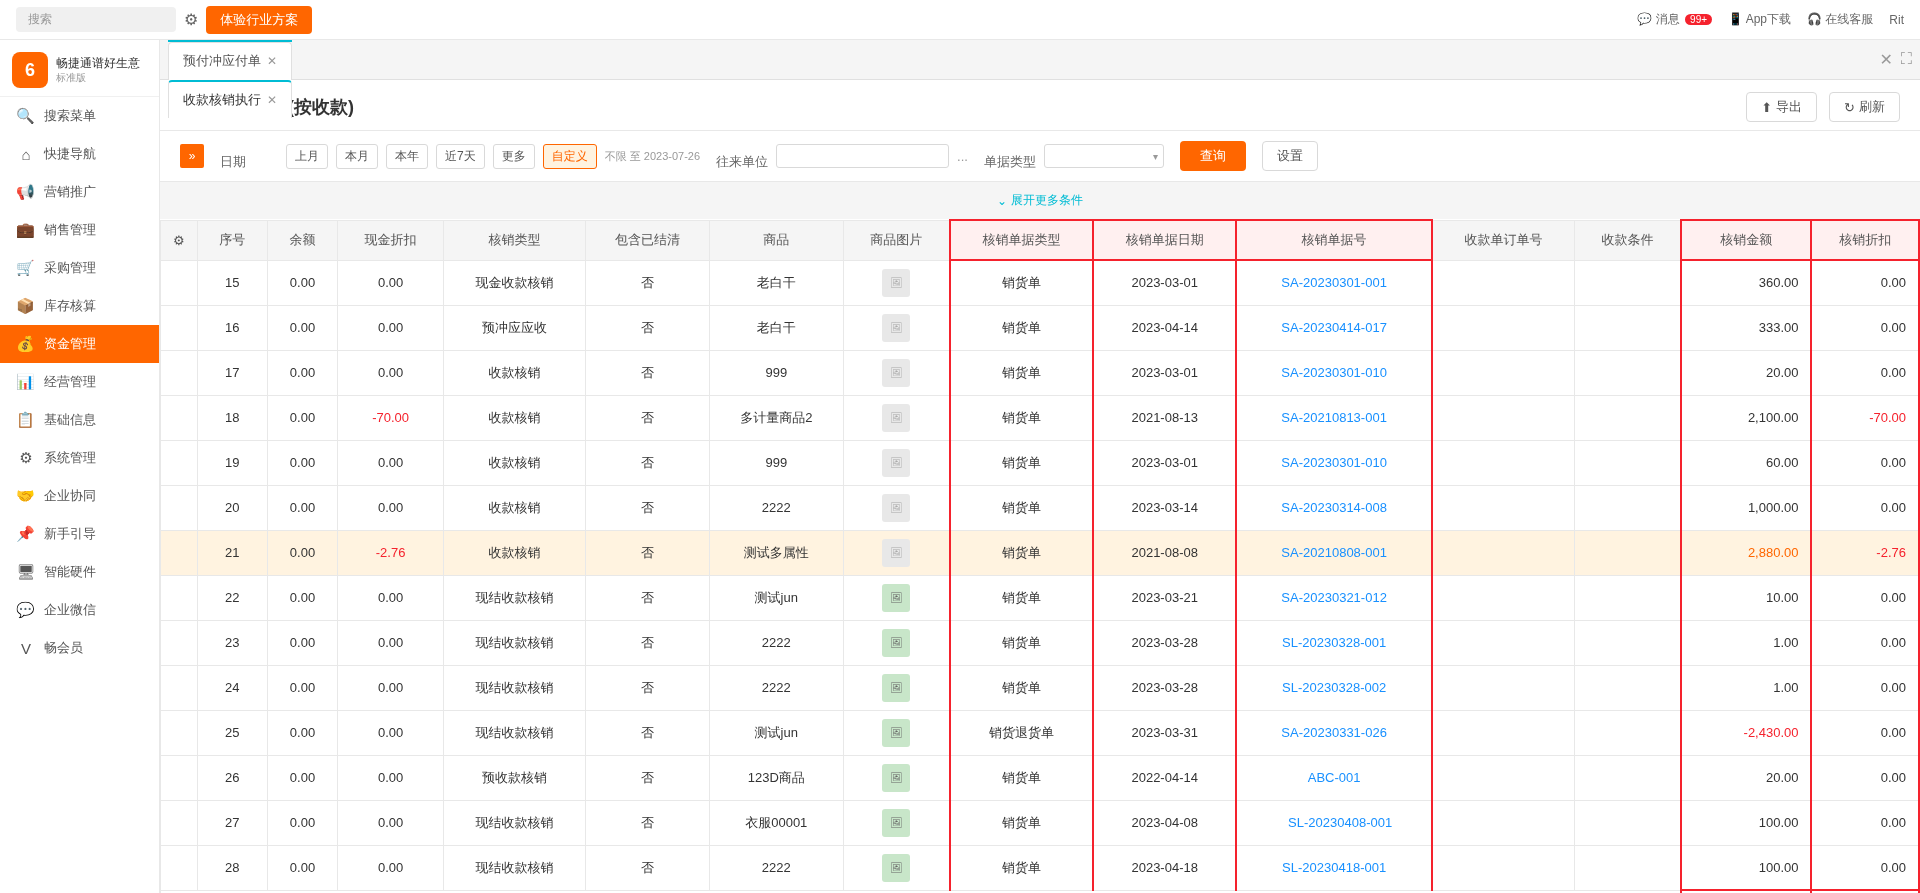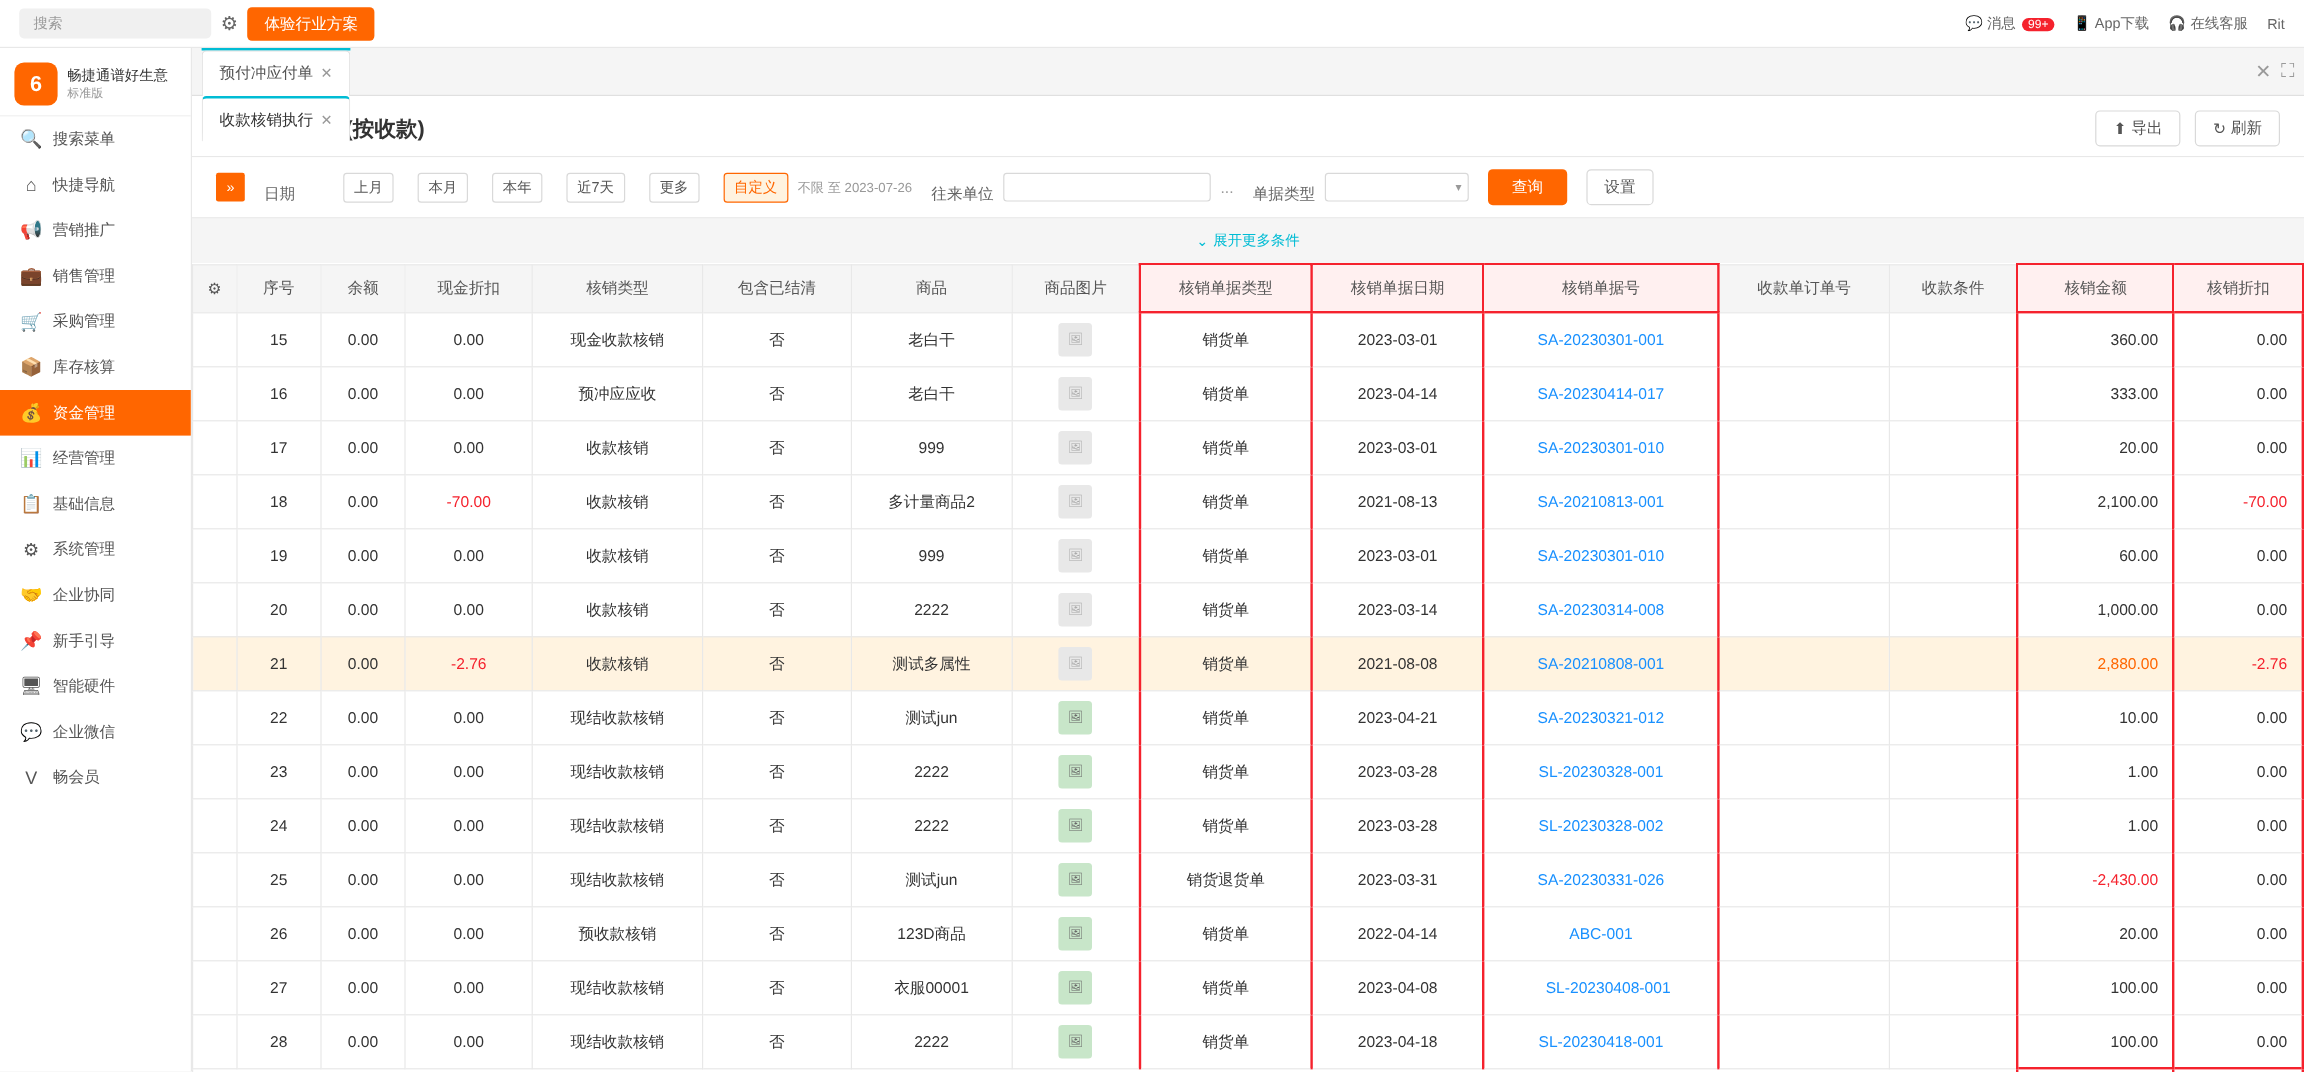--- a/index.html
+++ b/index.html
@@ -87,21 +87,21 @@
       padding: 10px 20px;
       border-bottom: 1px solid #e8e8e8;
       display: flex;
       align-items: center;
       gap: 16px;
       flex-wrap: wrap;
     }
     .filter-expand-btn { background: #ff6600; color: #fff; border: none; border-radius: 2px; width: 24px; height: 24px; display: flex; align-items: center; justify-content: center; cursor: pointer; font-size: 12px; }
     .filter-item { display: flex; align-items: center; gap: 8px; font-size: 13px; color: #555; }
     .filter-label { color: #666; white-space: nowrap; margin-top: 12px; }
-    .filter-date-group { display: flex; align-items: center; gap: 20px; padding-left: 32px; }
+    .filter-date-group { display: flex; align-items: center; gap: 8px; padding-left: 32px; }
     .filter-date-btn { padding: 3px 8px; border: 1px solid #d9d9d9; border-radius: 3px; cursor: pointer; font-size: 12px; color: #555; background: #fff; }
     .filter-date-btn.custom { background: #fff3e0; border-color: #ff6600; color: #ff6600; }
     .filter-input { border: 1px solid #d9d9d9; border-radius: 3px; padding: 4px 8px; font-size: 12px; min-width: 140px; outline: none; }
     .filter-select { border: 1px solid #d9d9d9; border-radius: 3px; padding: 4px 24px 4px 8px; font-size: 12px; min-width: 120px; background: #fff; appearance: none; outline: none; position: relative; }
     .filter-select-wrap { position: relative; display: inline-block; }
     .filter-select-wrap::after { content: "▾"; position: absolute; right: 6px; top: 50%; transform: translateY(-50%); color: #999; pointer-events: none; font-size: 10px; }
     .btn-query { background: #ff6600; color: #fff; border: none; border-radius: 4px; padding: 6px 20px; font-size: 13px; cursor: pointer; }
     .btn-setting { background: #fff; border: 1px solid #d9d9d9; border-radius: 4px; padding: 5px 14px; cursor: pointer; font-size: 13px; color: #555; }
     .filter-date-hint { font-size: 11px; color: #999; }
     .expand-more { color: #00bcd4; font-size: 12px; cursor: pointer; display: flex; align-items: center; gap: 4px; background: none; border: none; padding: 4px 0; }
@@ -457,21 +457,21 @@
             <tr>
       <td></td>
       <td>22</td>
       <td>0.00</td>
       <td class="">0.00</td>
       <td>现结收款核销</td>
       <td>否</td>
       <td>测试jun</td>
       <td><div style="width:28px;height:28px;background:#c8e6c9;border-radius:3px;display:inline-flex;align-items:center;justify-content:center;color:#666;font-size:10px;">🖼</div></td>
       <td style="border-left:2px solid #f5222d; border-right:2px solid #f5222d;">销货单</td>
-      <td style="border-left:2px solid #f5222d; border-right:2px solid #f5222d;">2023-04-21</td>
+      <td style="border-left:2px solid #f5222d; border-right:2px solid #f5222d;">2023-03-21</td>
       <td style="border-left:2px solid #f5222d; border-right:2px solid #f5222d;"><a class="text-link">SA-20230321-012</a></td>
       <td></td>
       <td></td>
       <td style="text-align:right; border-left:2px solid #f5222d; border-right:2px solid #f5222d;" class="">10.00</td>
       <td style="text-align:right; border-left:2px solid #f5222d; border-right:2px solid #f5222d;" class="">0.00</td>
     </tr>
             <tr>
       <td></td>
       <td>23</td>
       <td>0.00</td>

